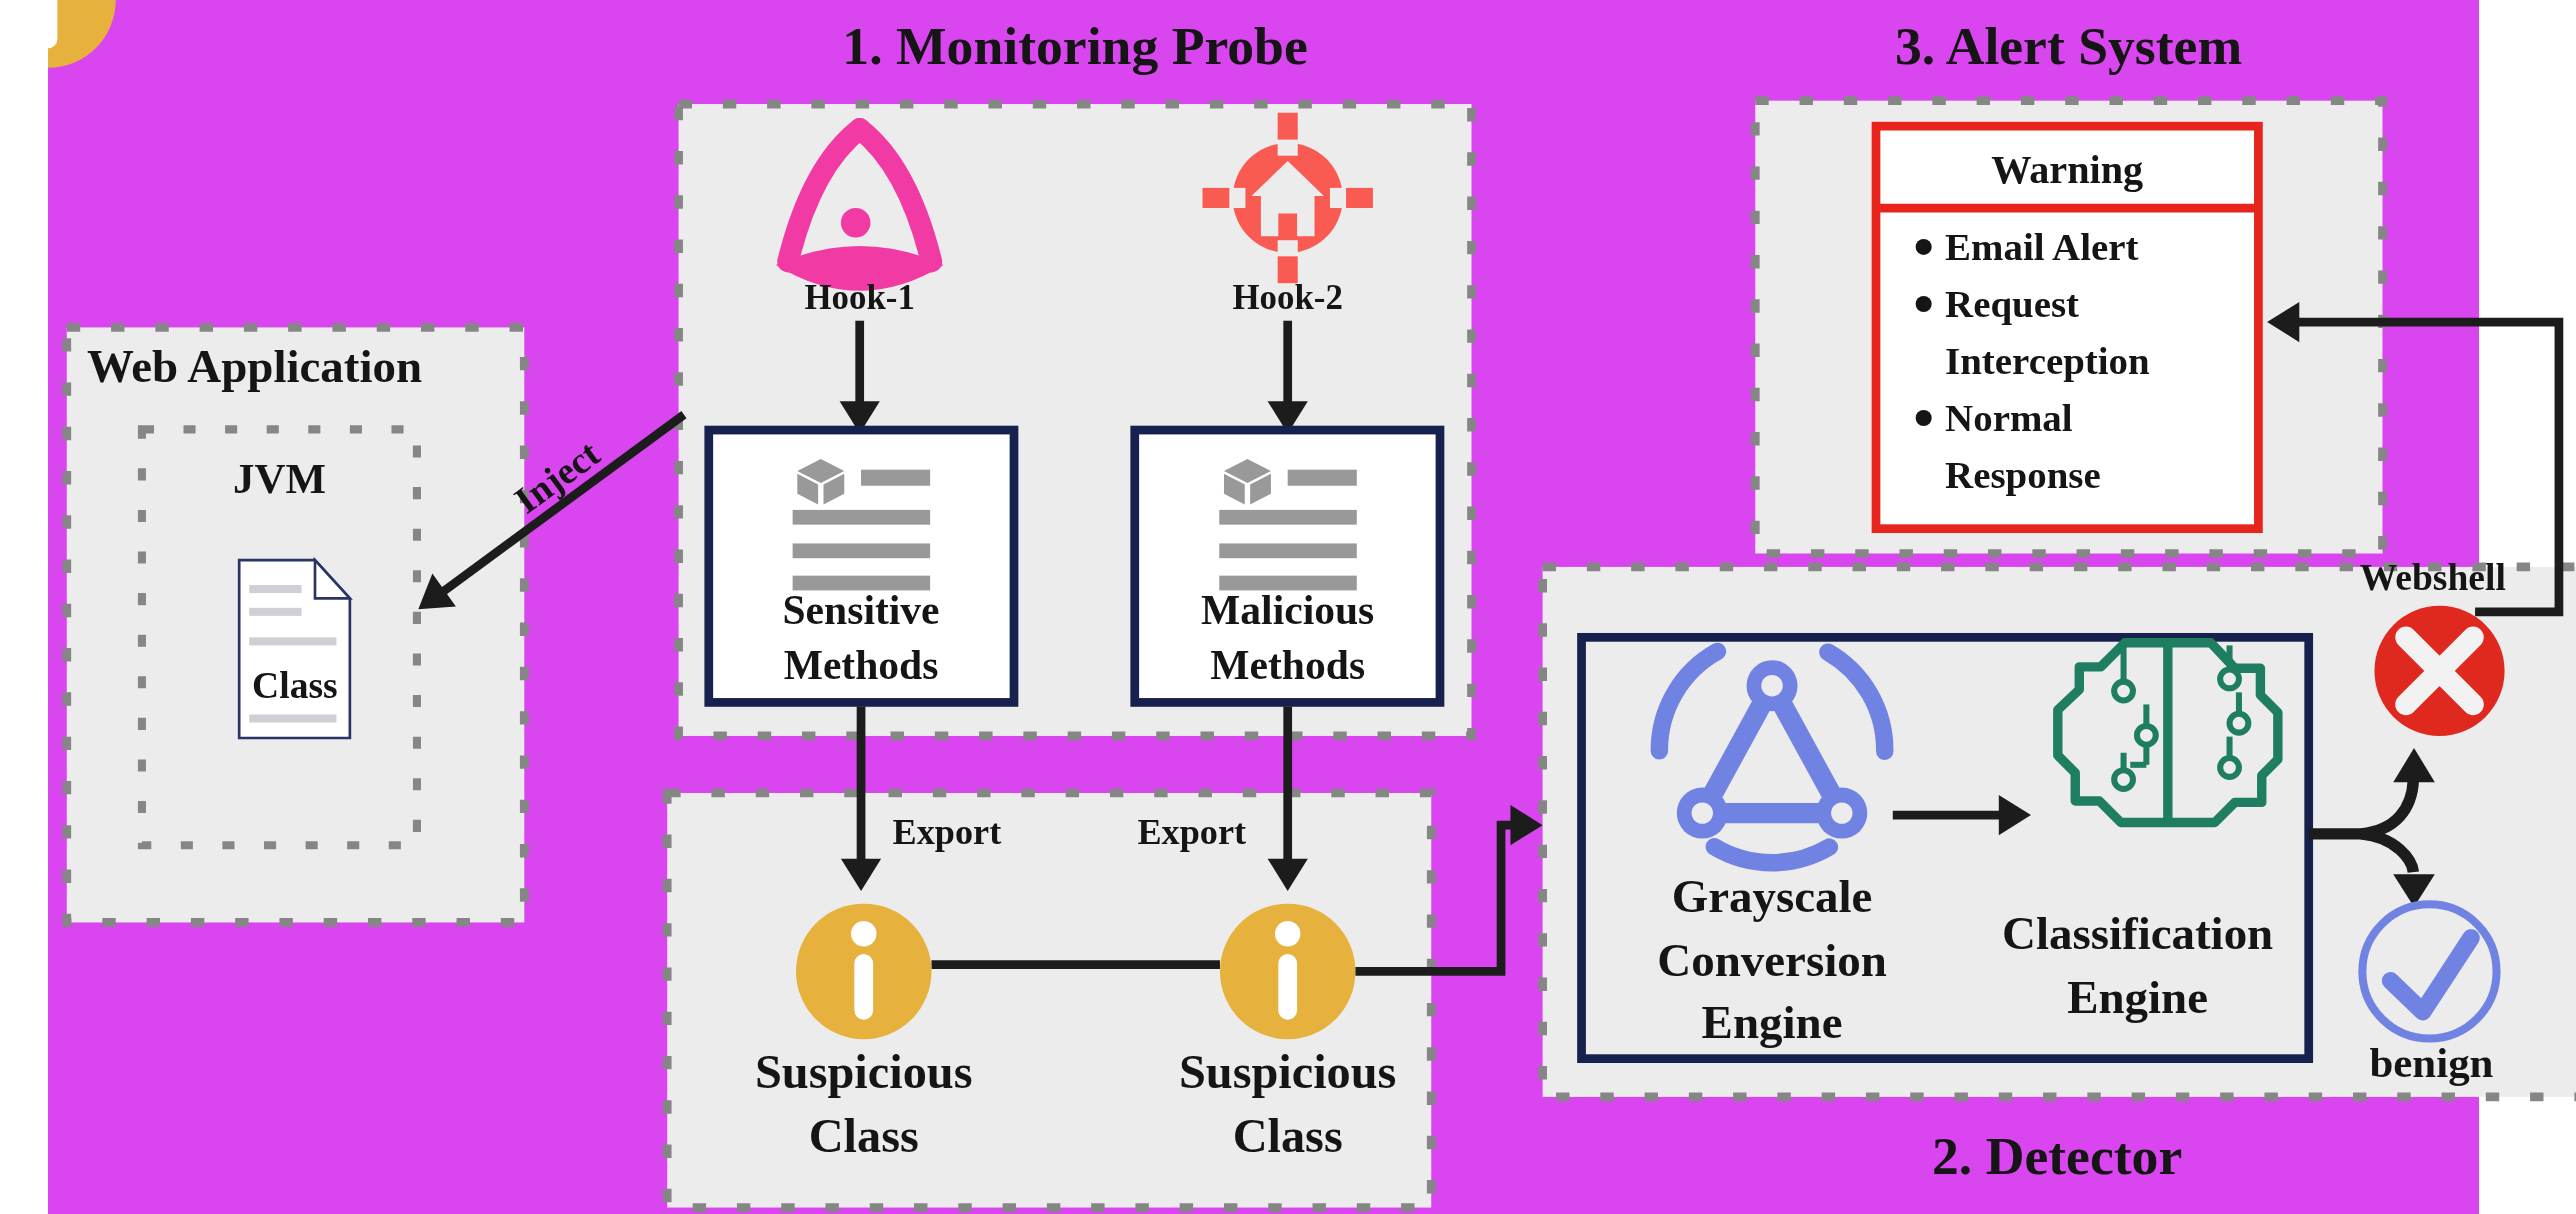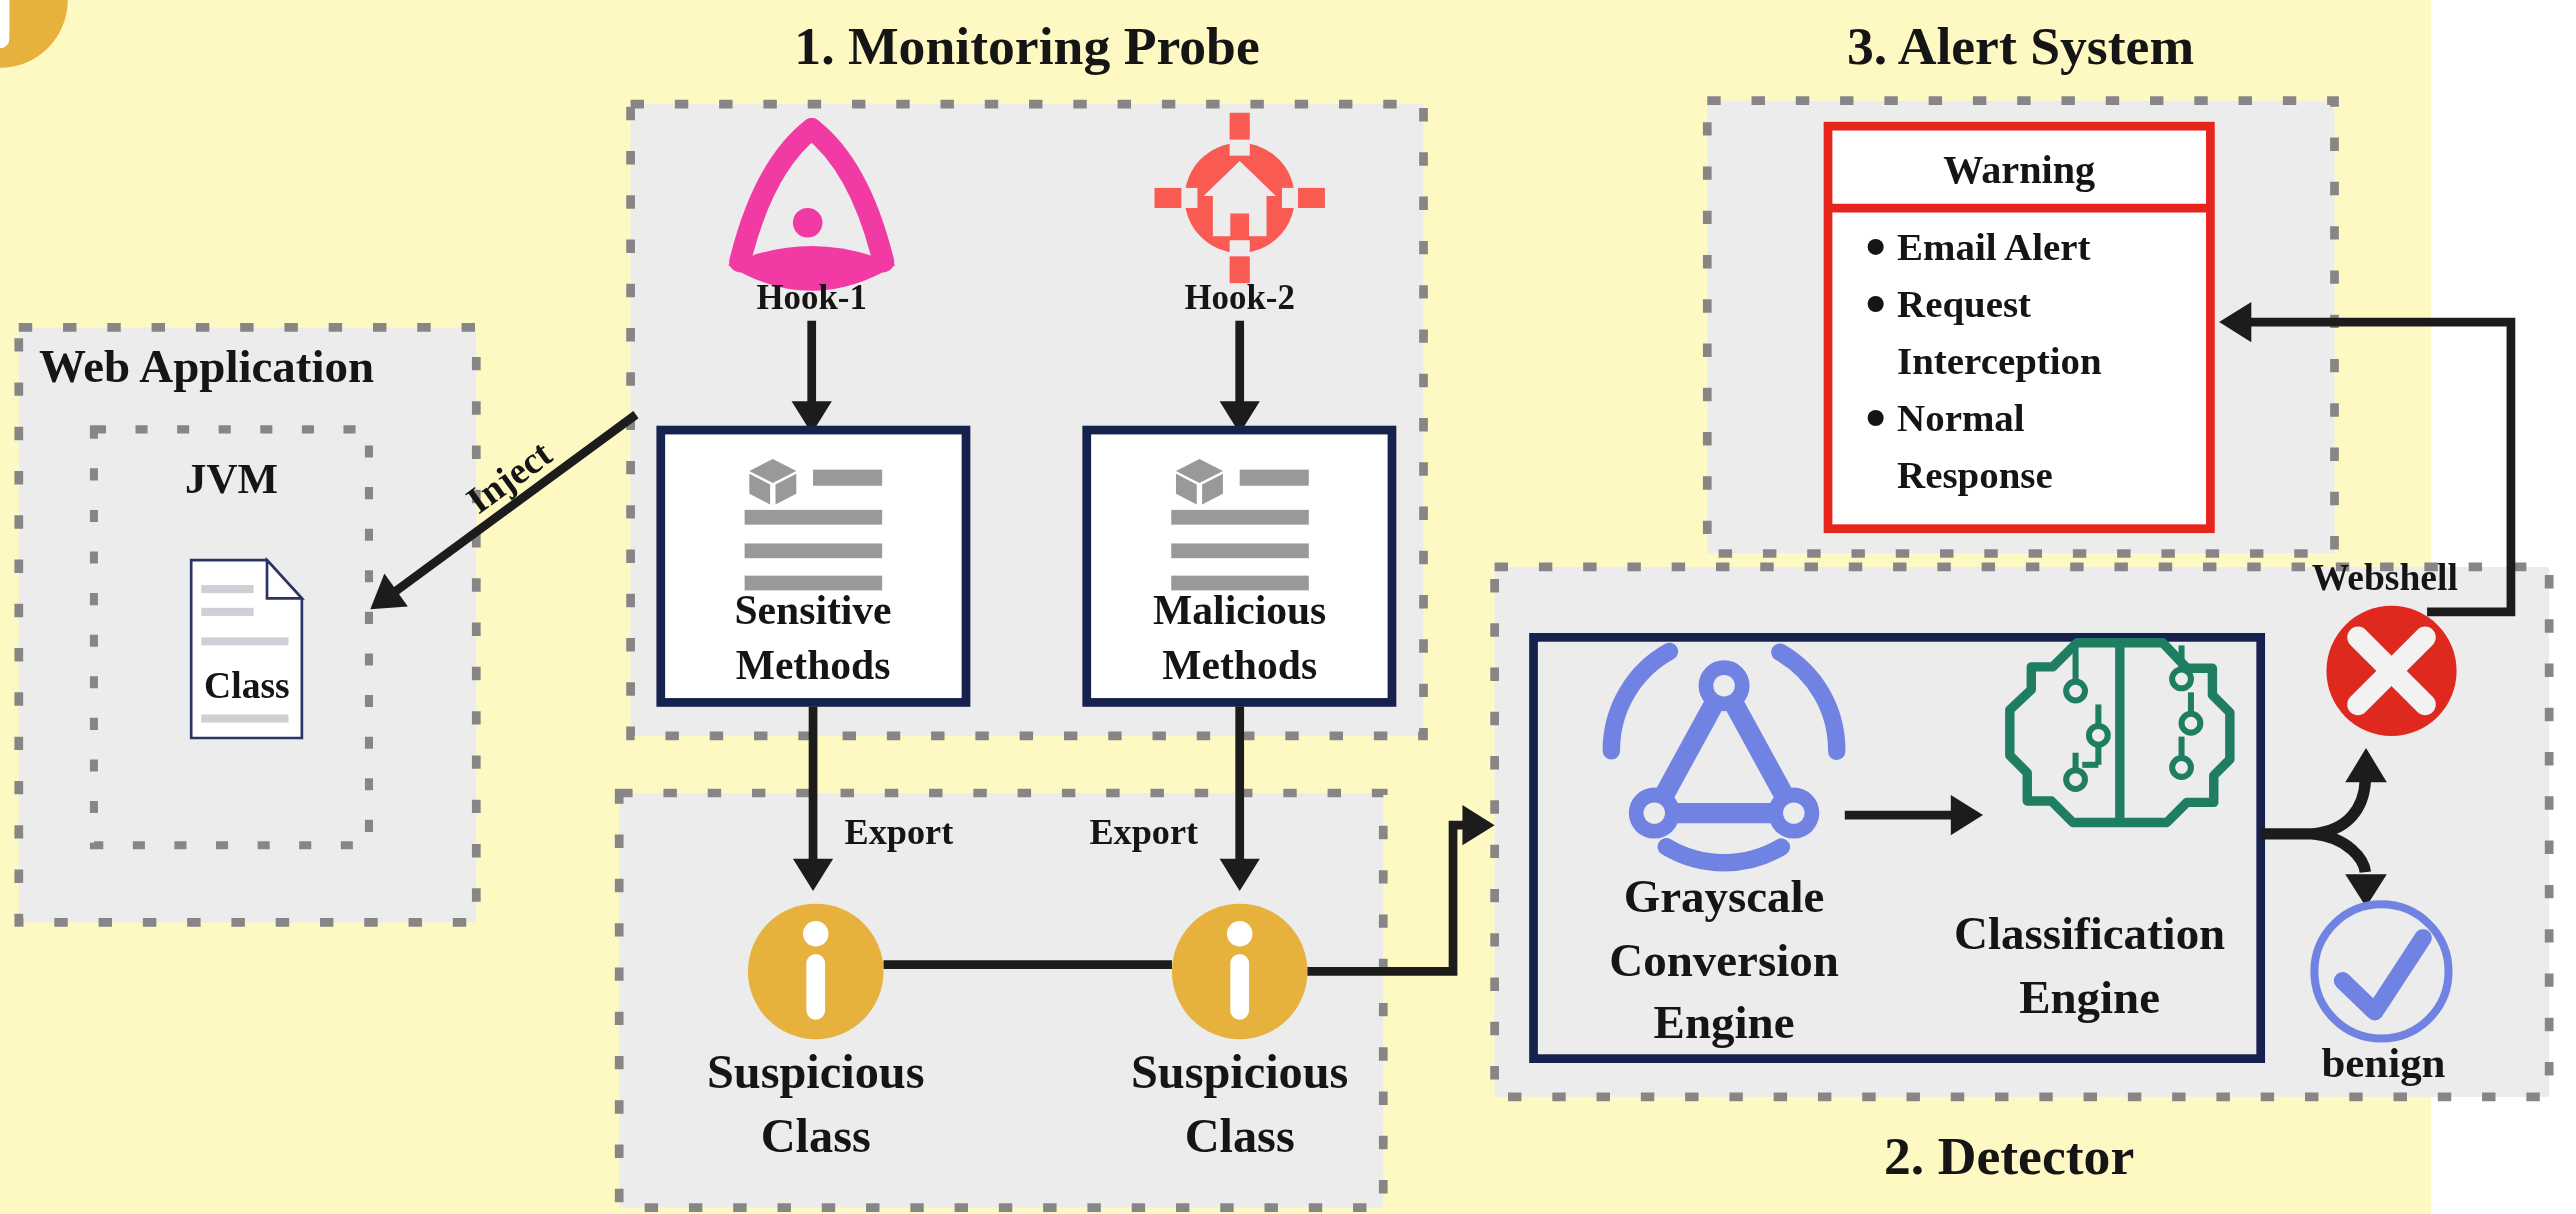--- a/index.html
+++ b/index.html
@@ -1,16 +1,16 @@
 <!DOCTYPE html>
 <html style="font-size:10.7px"><head>
 <meta charset="utf-8">
 <style>
   html,body{margin:0;padding:0;background:#ffffff;}
-  .stage{width:2431px;height:1215px;position:relative;background:#fef9c3;}
+  .stage{width:2431px;height:1215px;position:relative;background:#d946ef;margin-left:48px;}
   svg{display:block;}
   text{font-family:"Liberation Serif","DejaVu Serif",serif;font-weight:700;fill:#151515;}
   .title{font-size:80px;}
   .wa-title{font-size:70px;}
   .jvm{font-size:64px;}
   .classlbl{font-size:56px;}
   .inject{font-size:56px;}
   .hook{font-size:52px;}
   .mbox{font-size:62px;}
   .export{font-size:54px;}

